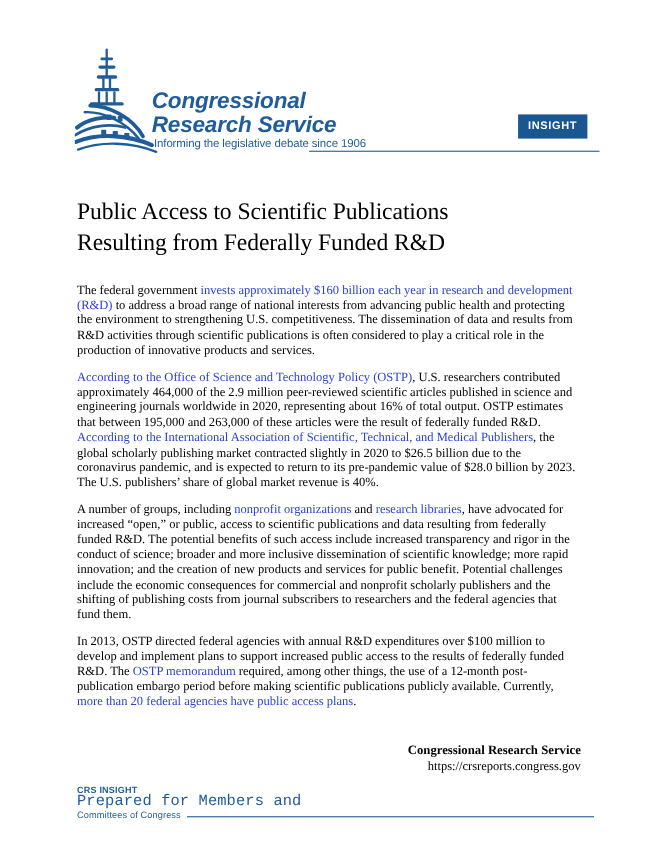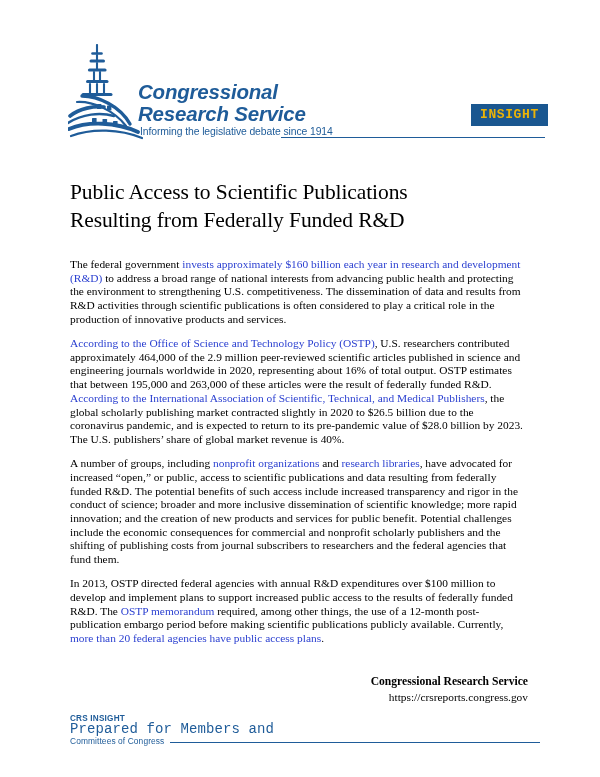--- a/index.html
+++ b/index.html
@@ -86,24 +86,24 @@
     height: 1px;
     background: #1f5c99;
   }
 
   .insight-badge {
     position: absolute;
     left: 471px;
     top: 104px;
     padding: 3px 9px 4px 9px;
     background: #1a5790;
-    color: #eab308;
-    font-family: Liberation Mono, monospace;
+    color: #ffffff;
+    font-family: Liberation Sans, sans-serif;
     font-weight: bold;
-    font-size: 13px;
+    font-size: 10px;
     line-height: 15px;
     letter-spacing: 0.6px;
     white-space: nowrap;
   }
 
   
   .content {
     position: absolute;
     left: 70px;
     top: 178px;
@@ -254,21 +254,21 @@
           <rect x="34.5" y="75" width="4.6" height="5.4" rx="0.6"></rect>
           <rect x="45" y="77" width="4.6" height="5.4" rx="0.6"></rect>
         </g>
       </svg>
 
       <div class="logo-wordmark">
         <span>Congressional</span>
         <span class="line2">Research Service</span>
       </div>
 
-      <div class="logo-tagline">Informing the legislative debate since 1914</div>
+      <div class="logo-tagline">Informing the legislative debate since 1906</div>
     </div>
 
     <div class="header-rule"></div>
 
     <div class="insight-badge">INSIGHT</div>
   </div>
 
   <div class="content">
 
     <h1 class="doc-title">

